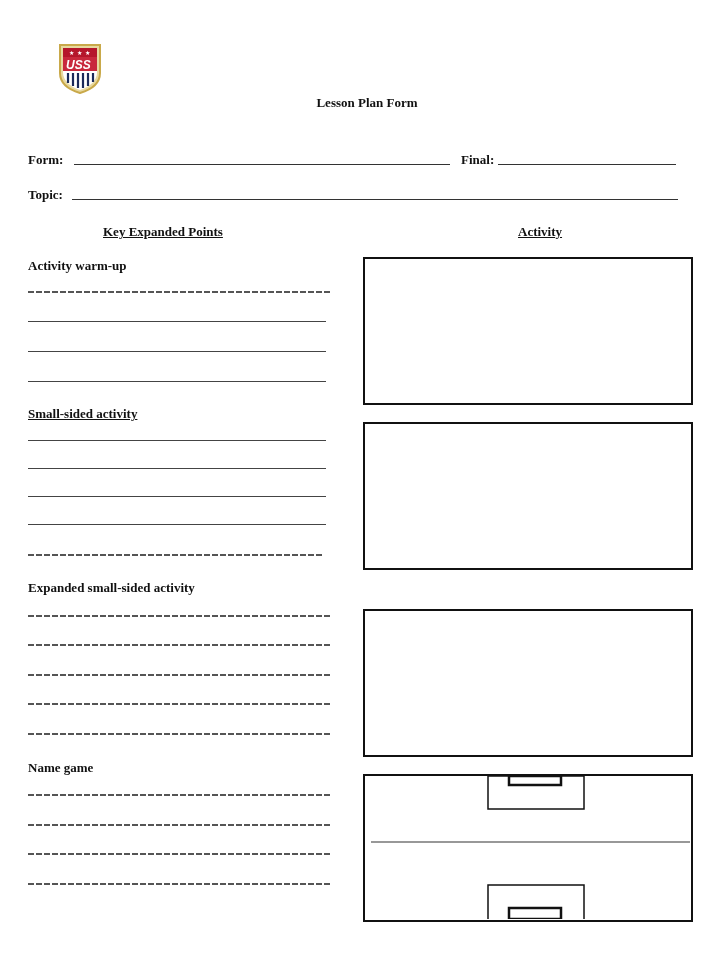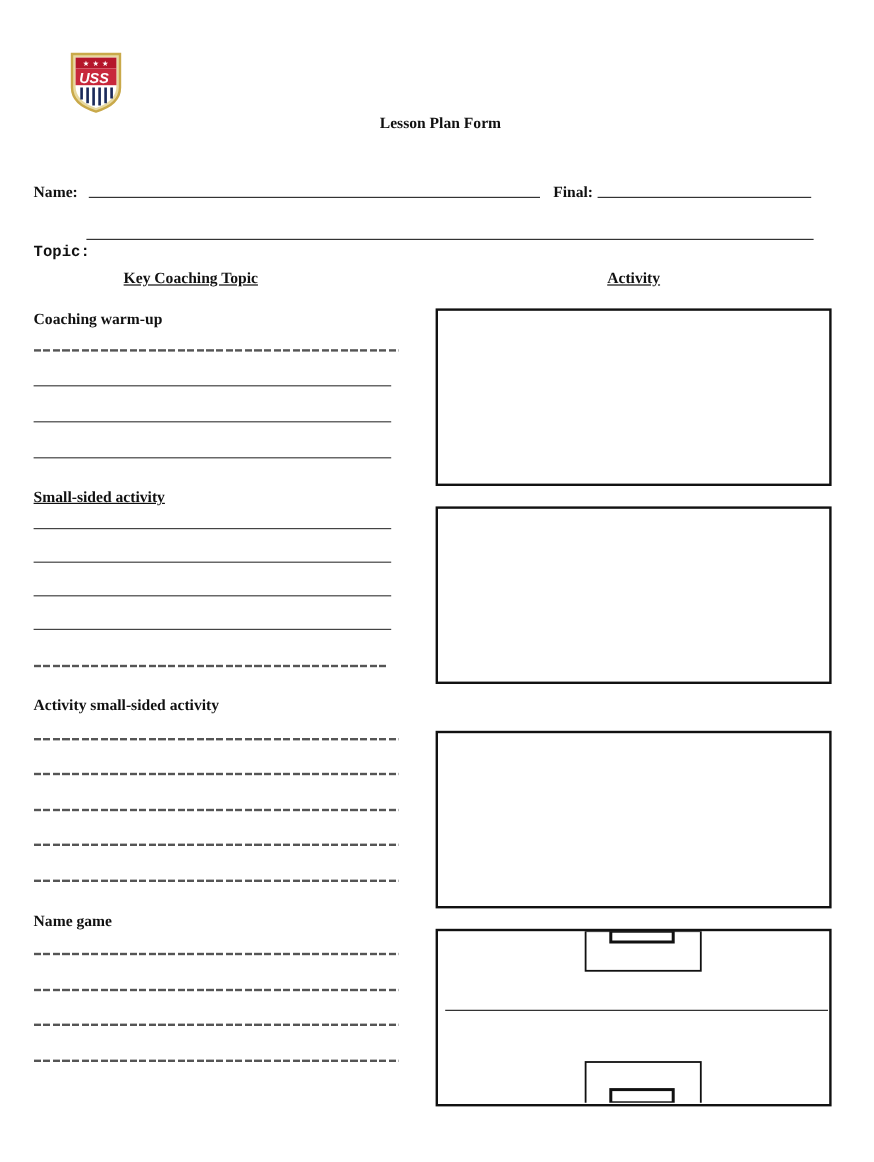--- a/index.html
+++ b/index.html
@@ -35,47 +35,47 @@
       <line x1="15" y1="30" x2="15" y2="43"></line>
     <line x1="20" y1="30" x2="20" y2="45"></line>
       <line x1="25" y1="30" x2="25" y2="45"></line>
     <line x1="30" y1="30" x2="30" y2="43"></line>
       <line x1="35" y1="30" x2="35" y2="39"></line>
   </g>
 </svg>
 
 <div class="abs title">Lesson Plan Form</div>
 
-<div class="abs field-label" style="left:28px; top:152px;">Name:</div>
+<div class="abs field-label" style="left:28px; top:152px;">Form:</div>
 <div class="uline" style="left:74px; top:164px; width:376px;"></div>
 <div class="abs field-label" style="left:461px; top:152px;">Final:</div>
 <div class="uline" style="left:498px; top:164px; width:178px;"></div>
 
-<div class="abs field-label" style="left:28px; top:202px;font-family:Liberation Mono, monospace;">Topic:</div>
+<div class="abs field-label" style="left:28px; top:187px;">Topic:</div>
 <div class="uline" style="left:72px; top:199px; width:606px;"></div>
 
-<div class="abs col-head" style="left:103px; top:224px;">Key Coaching Topic</div>
-<div class="abs col-head" style="left:506px; top:224px;">Activity</div>
+<div class="abs col-head" style="left:103px; top:224px;">Key Expanded Points</div>
+<div class="abs col-head" style="left:518px; top:224px;">Activity</div>
 
-<div class="abs sec-title" style="top:258px;">Coaching warm-up</div>
+<div class="abs sec-title" style="top:258px;">Activity warm-up</div>
 <div class="line dashed" style="top:291px;"></div>
 <div class="line solid" style="top:321px;"></div>
 <div class="line solid" style="top:351px;"></div>
 <div class="line solid" style="top:381px;"></div>
 <div class="box" style="top:257px; height:148px;"></div>
 
 <div class="abs sec-title" style="top:406px;text-decoration:underline;">Small-sided activity</div>
 <div class="line solid" style="top:440px;"></div>
 <div class="line solid" style="top:468px;"></div>
 <div class="line solid" style="top:496px;"></div>
 <div class="line solid" style="top:524px;"></div>
 <div class="line dashed" style="top:554px; width:296px;"></div>
 <div class="box" style="top:422px; height:148px;"></div>
 
-<div class="abs sec-title" style="top:580px;">Activity small-sided activity</div>
+<div class="abs sec-title" style="top:580px;">Expanded small-sided activity</div>
 <div class="line dashed" style="top:615px;"></div>
 <div class="line dashed" style="top:644px;"></div>
 <div class="line dashed" style="top:674px;"></div>
 <div class="line dashed" style="top:703px;"></div>
 <div class="line dashed" style="top:733px;"></div>
 <div class="box" style="top:609px; height:148px;"></div>
 
 <div class="abs sec-title" style="top:760px;">Name game</div>
 <div class="line dashed" style="top:794px;"></div>
 <div class="line dashed" style="top:824px;"></div>

